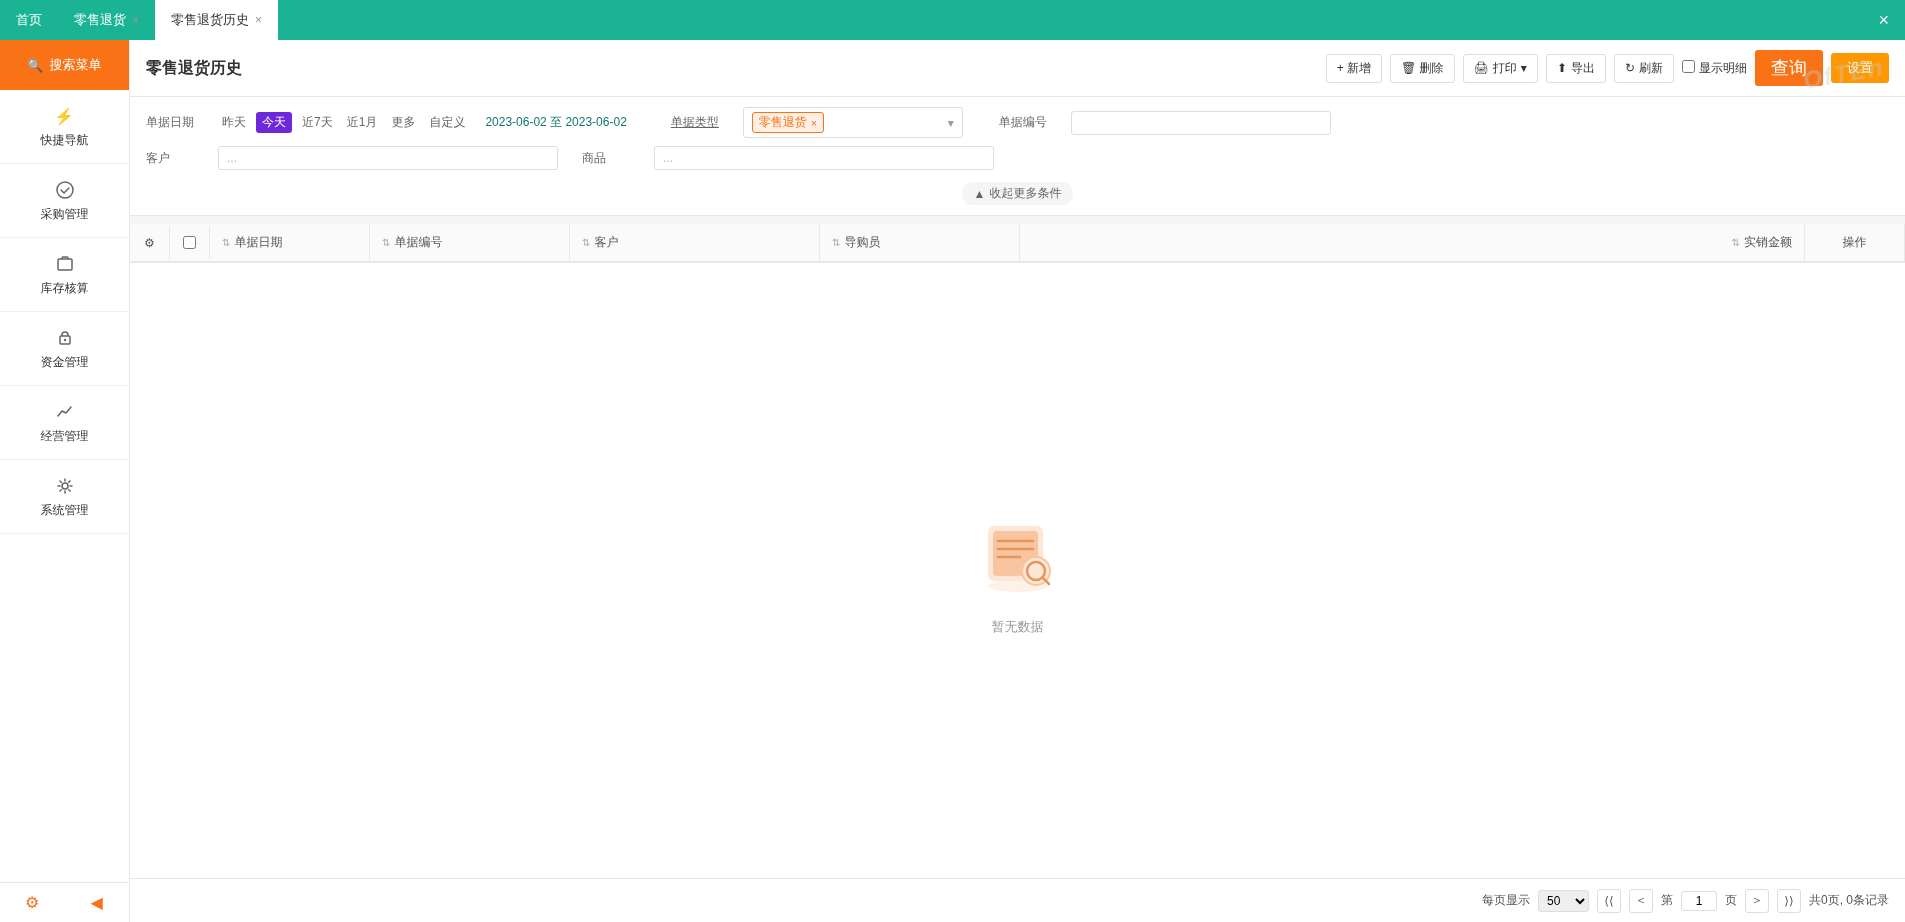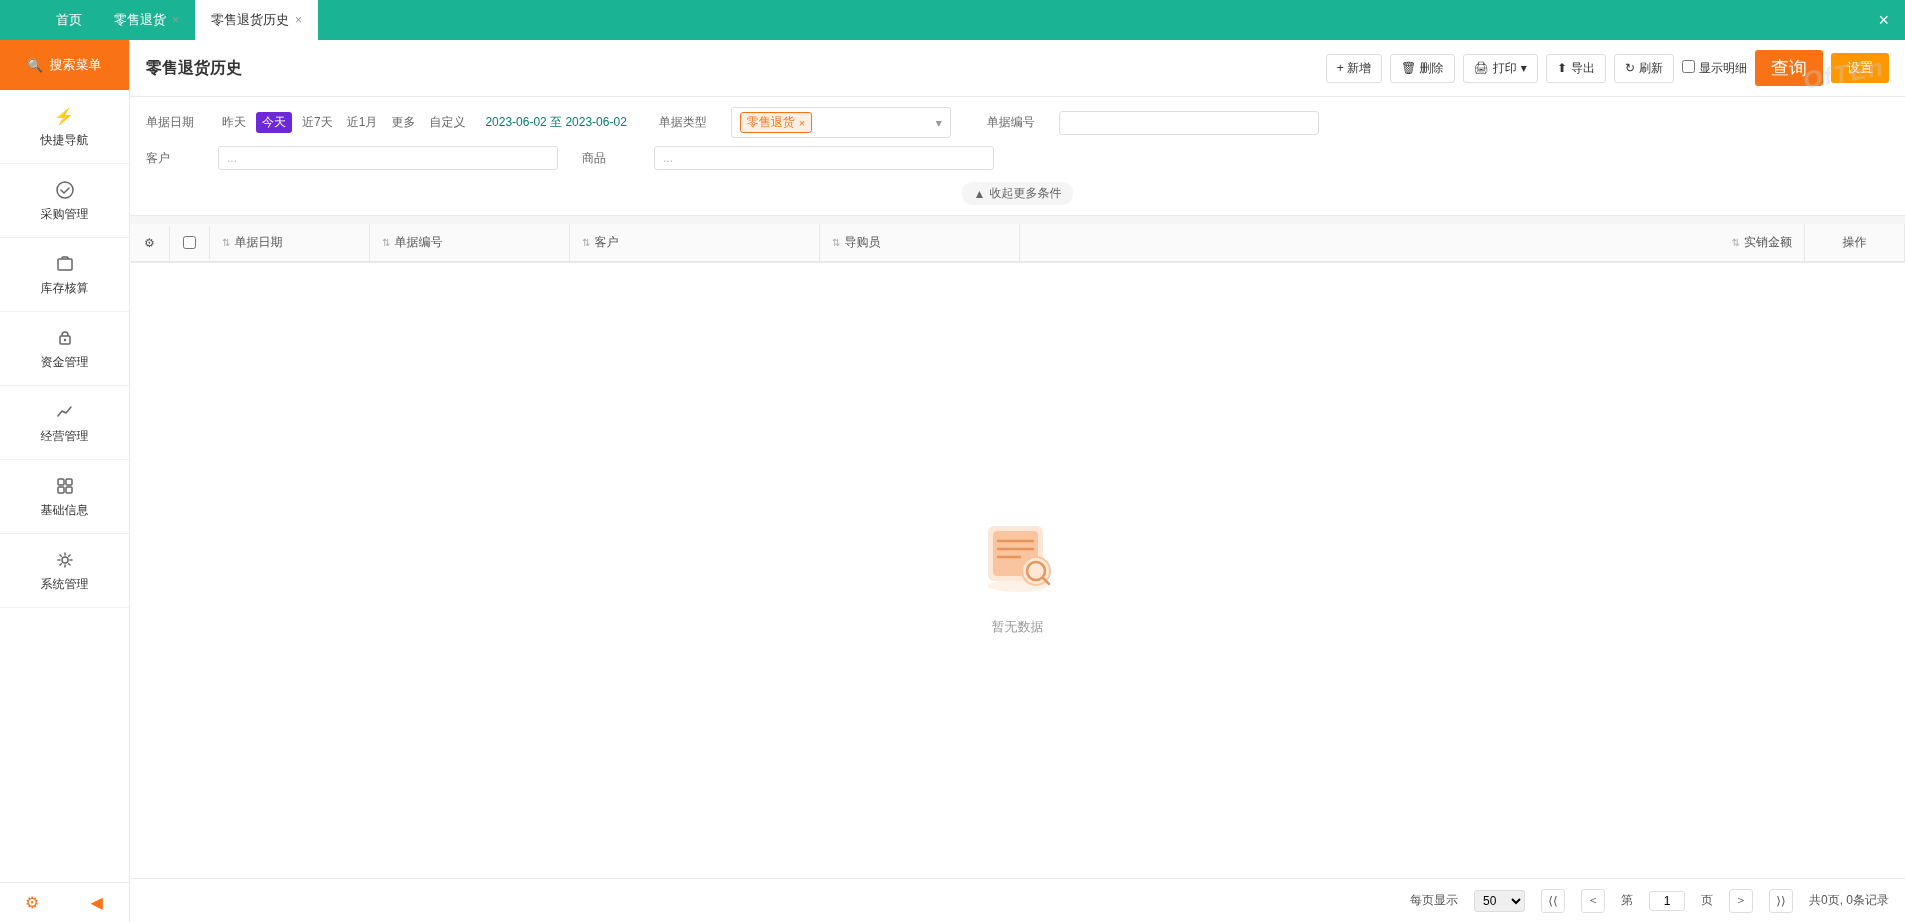--- a/index.html
+++ b/index.html
@@ -12,21 +12,20 @@
       display: flex;
       align-items: center;
       padding: 0;
       flex-shrink: 0;
     }
     .top-bar-tabs {
       display: flex;
       align-items: flex-end;
       height: 100%;
       flex: 1;
-      margin-left: 40px;
     }
     .top-tab {
       height: 100%;
       padding: 0 16px;
       display: flex;
       align-items: center;
       color: #fff;
       cursor: pointer;
       font-size: 13px;
       white-space: nowrap;
@@ -325,21 +324,21 @@
       color: #999;
     }
 
     
     .pagination {
       height: 44px;
       display: flex;
       align-items: center;
       justify-content: flex-end;
       padding: 0 16px;
-      gap: 16px;
+      gap: 8px;
       border-top: 1px solid #e8e8e8;
       background: #fff;
       font-size: 12px;
       color: #555;
       flex-shrink: 0;
     }
     .page-size-select {
       border: 1px solid #ddd;
       border-radius: 3px;
       padding: 2px 4px;
@@ -444,31 +443,20 @@
       </div>
       <span>资金管理</span>
     </div>
     <div class="sidebar-item">
       <div class="icon-circle">
         <svg width="18" height="18" viewBox="0 0 18 18" fill="none">
             <polyline points="2,13 6,8 10,10 15,4" stroke="#666" stroke-width="1.5" stroke-linecap="round" stroke-linejoin="round" fill="none"></polyline>
           </svg>
       </div>
       <span>经营管理</span>
-    </div>
-    <div class="sidebar-item">
-      <div class="icon-circle">
-        <svg width="18" height="18" viewBox="0 0 18 18" fill="none">
-            <rect x="2" y="2" width="6" height="6" rx="1" stroke="#666" stroke-width="1.5"></rect>
-            <rect x="10" y="2" width="6" height="6" rx="1" stroke="#666" stroke-width="1.5"></rect>
-            <rect x="2" y="10" width="6" height="6" rx="1" stroke="#666" stroke-width="1.5"></rect>
-            <rect x="10" y="10" width="6" height="6" rx="1" stroke="#666" stroke-width="1.5"></rect>
-          </svg>
-      </div>
-      <span>基础信息</span>
     </div>
     <div class="sidebar-item">
       <div class="icon-circle">
         <svg width="18" height="18" viewBox="0 0 18 18" fill="none">
             <circle cx="9" cy="9" r="3" stroke="#666" stroke-width="1.5"></circle>
             <path d="M9 2v2M9 14v2M2 9h2M14 9h2M3.93 3.93l1.41 1.41M12.66 12.66l1.41 1.41M3.93 14.07l1.41-1.41M12.66 5.34l1.41-1.41" stroke="#666" stroke-width="1.5" stroke-linecap="round"></path>
           </svg>
       </div>
       <span>系统管理</span>
     </div>
@@ -514,21 +502,21 @@
         <div class="filter-date-options">
           <span class="date-opt">昨天</span>
           <span class="date-opt active">今天</span>
           <span class="date-opt">近7天</span>
           <span class="date-opt">近1月</span>
           <span class="date-opt">更多</span>
           <span class="date-opt">自定义</span>
         </div>
         <span class="date-range">2023-06-02 至 2023-06-02</span>
 
-        <span class="filter-label" style="margin-left:16px;">单据类型</span>
+        <span class="filter-label" style="margin-left:28px;text-decoration:underline;">单据类型</span>
         <div class="filter-select" style="min-width:220px;">
           <span class="tag-item">
             <span>零售退货</span>
             <span class="tag-close">×</span>
           </span>
           <span style="color:#999;">▾</span>
         </div>
 
         <span class="filter-label" style="margin-left:20px;">单据编号</span>
         <input class="filter-input" style="min-width: 260px;">

